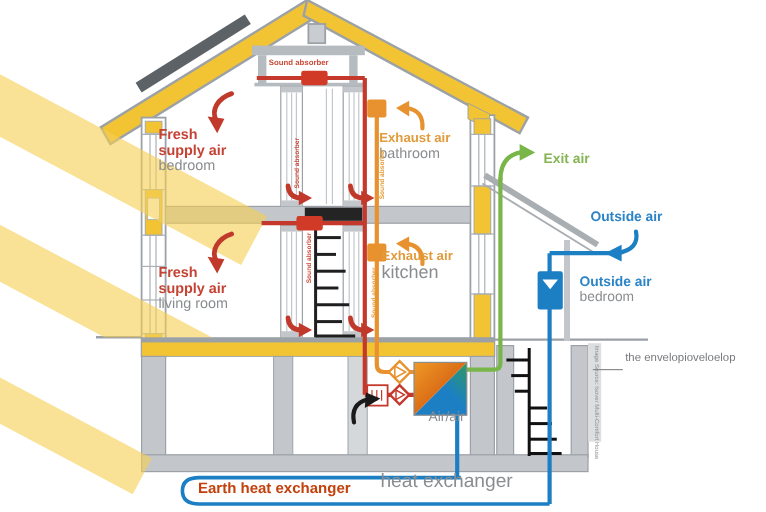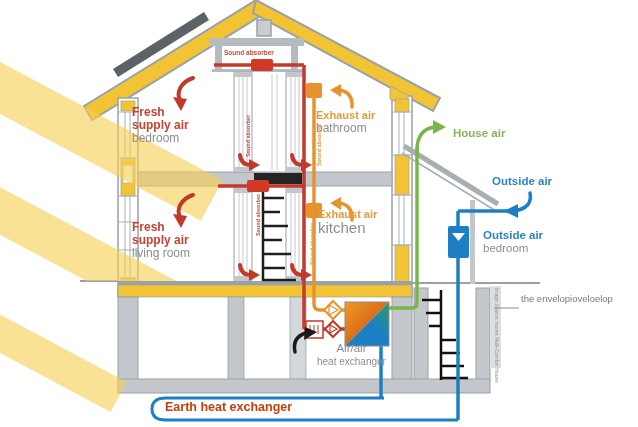--- a/index.html
+++ b/index.html
@@ -275,21 +275,21 @@
   <div class="red" style="font-size:12px;">Fresh</div>
   <div class="red" style="font-size:12px;">supply air</div>
   <div class="gray" style="font-size:12px;">bedroom</div>
 </div>
 
 <div class="lbl center" style="left:316px;top:109px;width:74px;">
   <div class="orange" style="font-size:11px;">Exhaust air</div>
   <div class="gray" style="font-size:12px;">bathroom</div>
 </div>
 
-<div class="lbl green" style="left:453px;top:127px;font-size:11.5px;">House air</div>
+<div class="lbl green" style="left:453px;top:127px;font-size:11.5px;">Exit air</div>
 
 <div class="lbl blue" style="left:492px;top:175px;font-size:11.5px;">Outside air</div>
 
 <div class="lbl" style="left:483px;top:229px;">
   <div class="blue" style="font-size:11.5px;">Outside air</div>
   <div class="gray" style="font-size:11.5px;">bedroom</div>
 </div>
 
 <div class="lbl center" style="left:132px;top:221px;width:84px;">
   <div class="red" style="font-size:12px;">Fresh</div>
@@ -298,21 +298,21 @@
 </div>
 
 <div class="lbl center" style="left:318px;top:208px;width:70px;">
   <div class="orange" style="font-size:11px;">Exhaust air</div>
   <div class="gray" style="font-size:15px;">kitchen</div>
 </div>
 
 
 <div class="lbl" style="left:317px;top:342px;text-align:center;">
   <div class="gray" style="font-size:11.5px;">Air/air</div>
-  <div class="gray" style="font-size:10px;">heat exchanger</div>
+  <div class="gray" style="font-size:16px;margin-top:40px;">heat exchanger</div>
 </div>
 
 <div class="lbl center" style="left:165px;top:401px;width:220px;font-size:12.5px;color:#c2410c;font-weight:700;">Earth heat exchanger</div>
 
 <div class="lbl" style="left:521px;top:292px;">
   <div class="note">the envelopioveloelop</div>
 </div>
 
 <div class="wm" style="left:500px;top:288px;">Image Source: Isover Multi-Comfort House</div>
 

